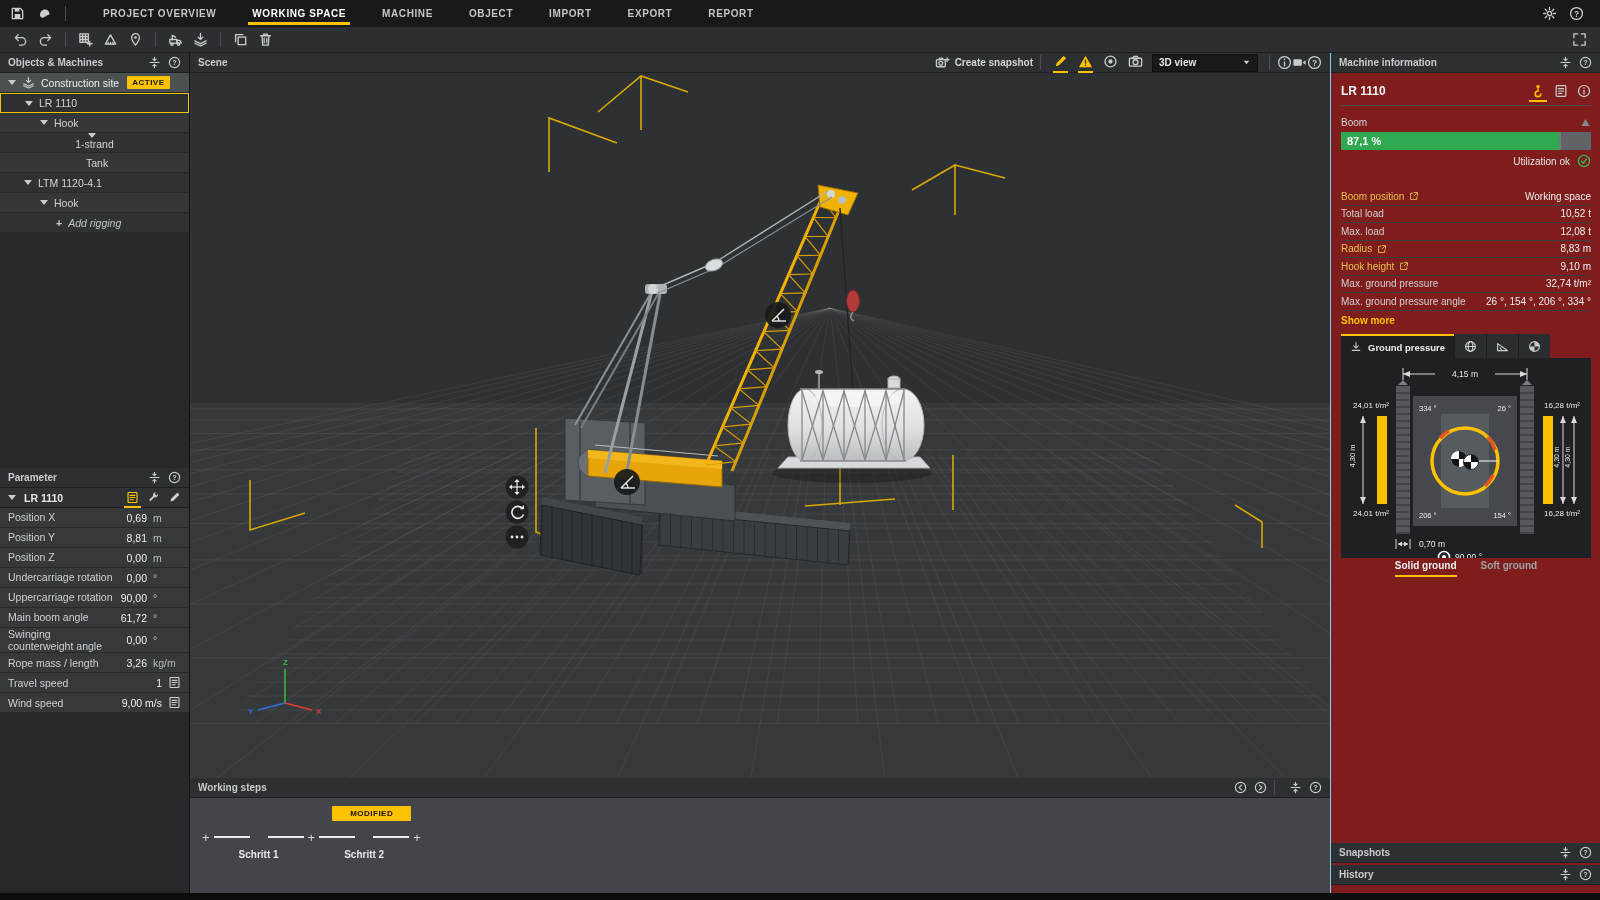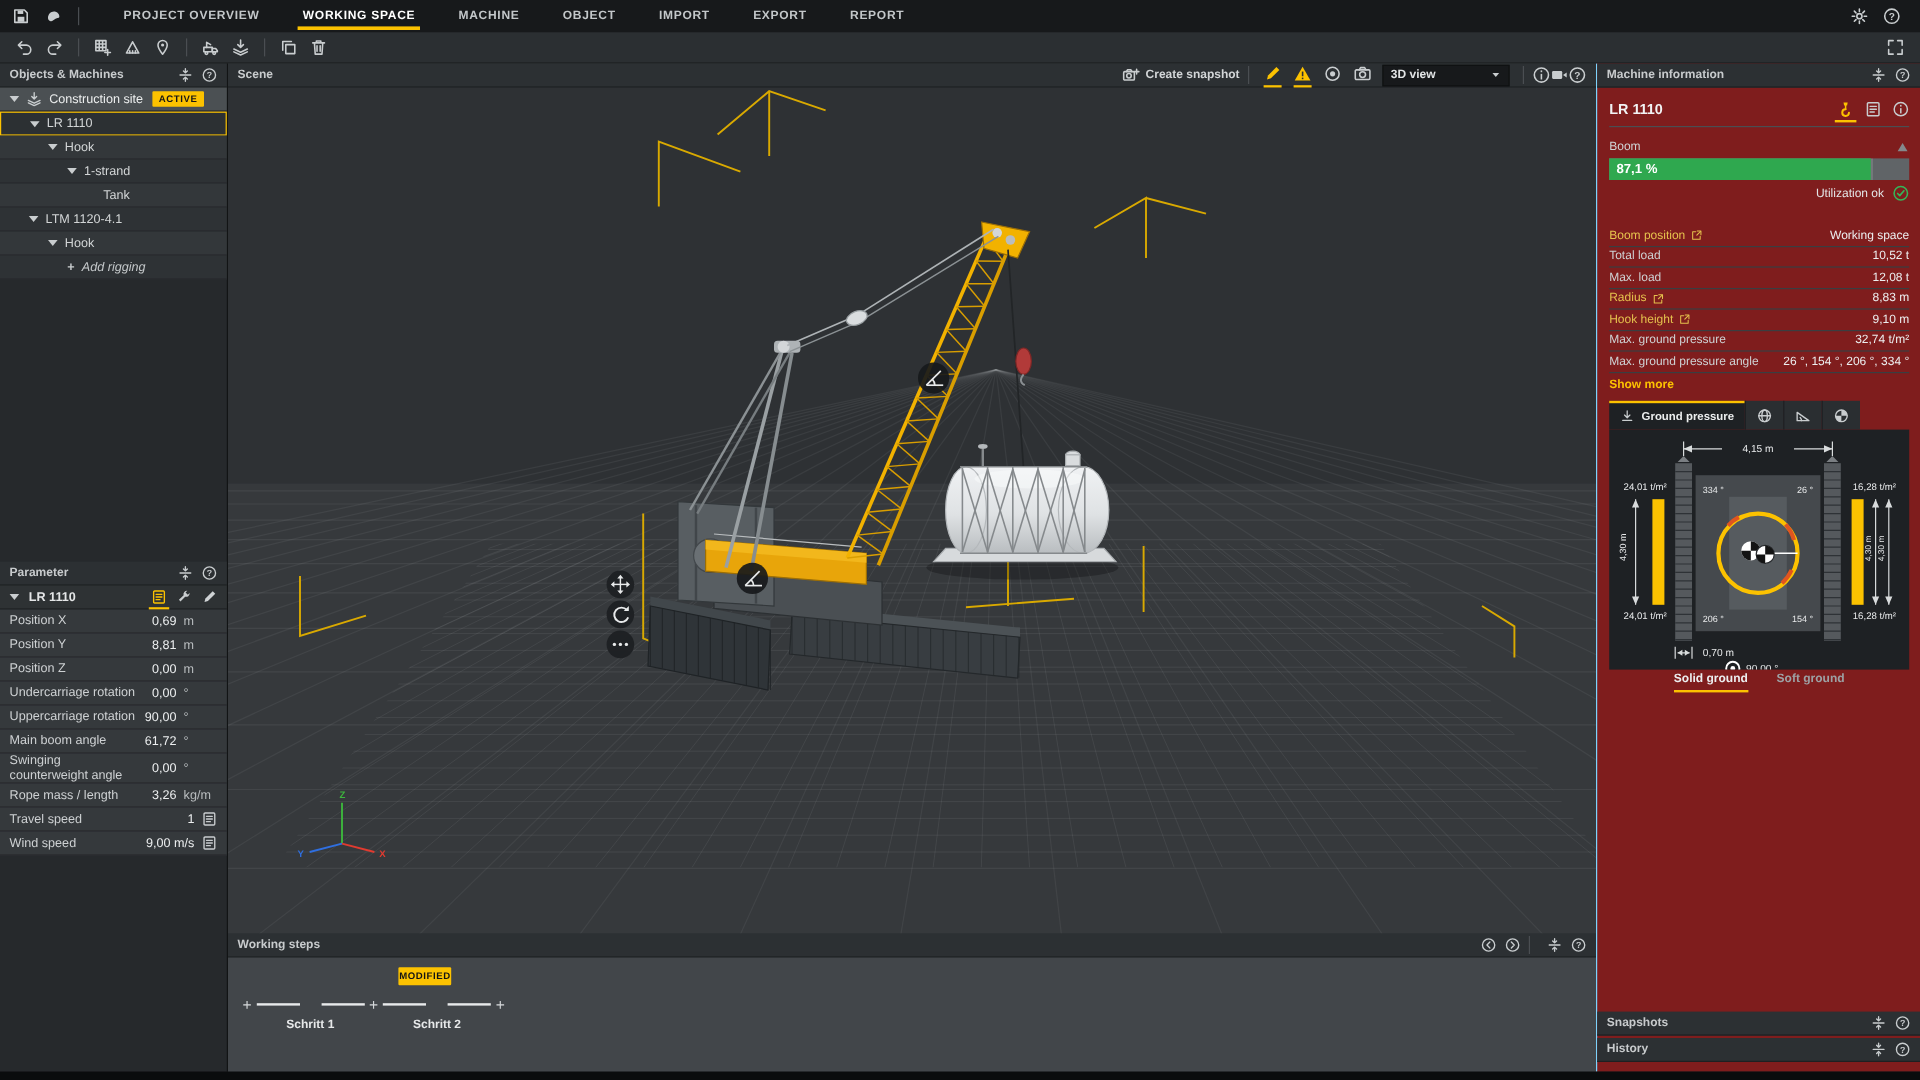--- a/index.html
+++ b/index.html
@@ -72,21 +72,21 @@
   
   #steps-panel{position:absolute;left:0;top:725px;width:100%;height:122px;}
   #steps-body{position:absolute;left:0;top:20px;width:100%;height:95px;background:#42464a;}
   #steps-row{position:absolute;left:10px;top:32px;display:flex;align-items:center;}
   .step-plus{font-size:13px;color:#d4d7d9;cursor:pointer;padding:0 2px;line-height:1;}
   .step-seg{width:36px;height:2px;background:#e8eaeb;margin:0 2px;}
   .step-node{position:relative;width:14px;height:14px;}
   .step-dot{width:14px;height:14px;border-radius:50%;background:#fff;cursor:pointer;}
   .step-dot.modified{background:#fcc200;}
   .step-label{position:absolute;top:19px;left:-33px;width:80px;text-align:center;font-size:10px;font-weight:bold;color:#e7e9ea;}
-  .step-badge{position:absolute;top:-24px;left:-25px;width:44px;text-align:center;background:#fcc200;color:#141414;font-size:8px;font-weight:bold;letter-spacing:.5px;padding:3px 0;border-radius:1px;}
+  .step-badge{position:absolute;top:-24px;left:-25px;width:79px;text-align:center;background:#fcc200;color:#141414;font-size:8px;font-weight:bold;letter-spacing:.5px;padding:3px 0;border-radius:1px;}
 
   
   #right-panel{position:absolute;left:1330px;top:53px;width:270px;height:840px;background:#7f1d1d;border-left:1px solid #7dd3fc;box-sizing:border-box;}
   .rp{position:absolute;left:10px;width:250px;}
   #mi-title{top:31px;font-size:12px;font-weight:bold;color:#f2f3f4;display:flex;align-items:end;}
   #mi-title .tabs{margin-left:auto;display:flex;align-items:center;}
   #mi-title .tabs .i{width:14px;height:14px;margin-left:9px;cursor:pointer;}
   #mi-divider{top:52px;height:1px;background:#4a4e52;}
   #boom-row{top:64px;display:flex;align-items:center;font-size:10px;color:#cfd2d4;}
   #boom-row .i{margin-left:auto;width:11px;height:11px;color:#84898c;}
@@ -259,21 +259,21 @@
         <span class="badge-active">ACTIVE</span>
       </div>
       <div class="tree-row alt selected" style="padding-left: 24px;">
         <span class="tree-arrow"></span>
         <span>LR 1110</span>
       </div>
       <div class="tree-row" style="padding-left: 40px;">
         <span class="tree-arrow"></span>
         <span>Hook</span>
       </div>
-      <div class="tree-row alt" style="padding-left: 56px;">
+      <div class="tree-row alt" style=" flex-direction: column;">
         <span class="tree-arrow"></span>
         <span>1-strand</span>
       </div>
       <div class="tree-row" style="padding-left: 72px;">
         <span class="tree-noarrow"></span>
         <span>Tank</span>
       </div>
       <div class="tree-row alt" style="padding-left: 24px;">
         <span class="tree-arrow"></span>
         <span>LTM 1120-4.1</span>

